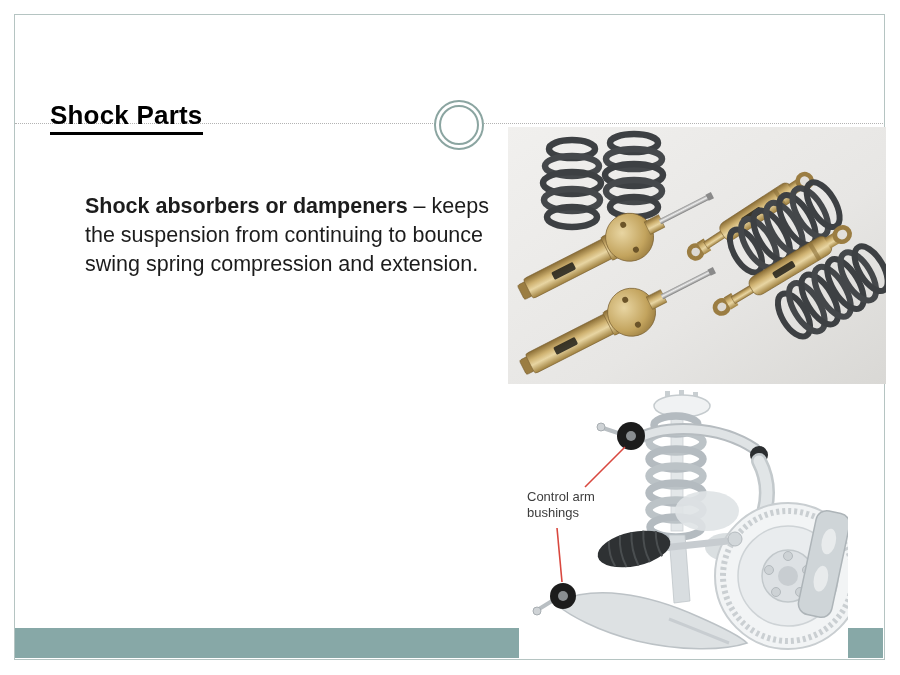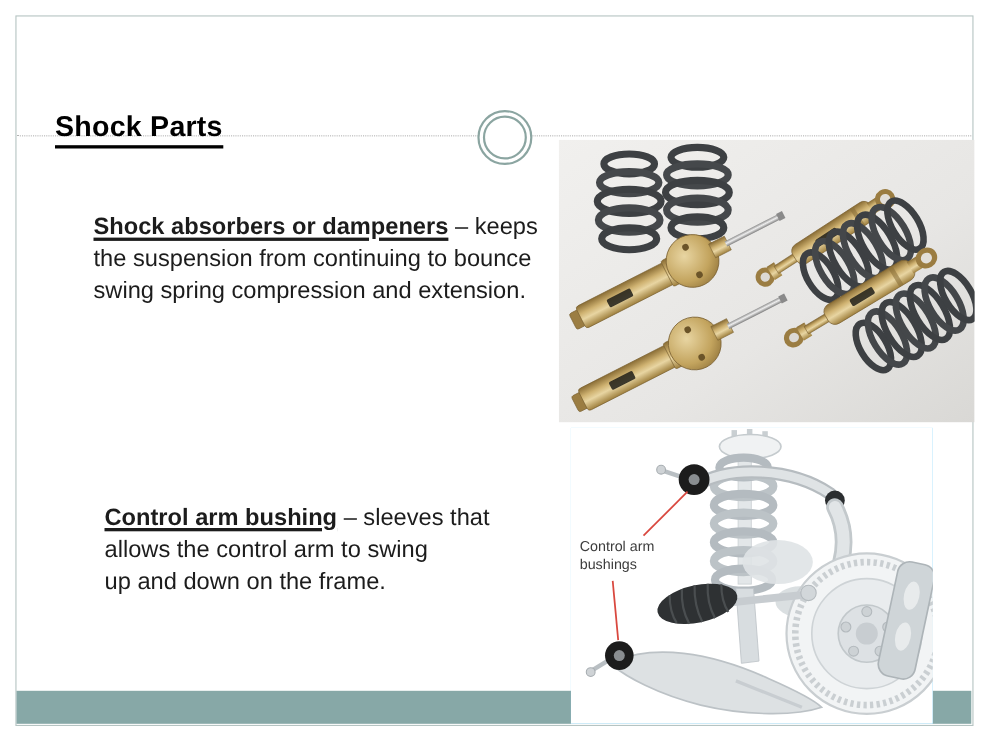--- a/index.html
+++ b/index.html
@@ -14,27 +14,27 @@
            font-size:26px;font-weight:700;color:#000;
            border-bottom:3px solid #000;padding-bottom:1px;letter-spacing:0.2px;}
   .divider{position:absolute;left:15px;top:123px;width:868px;height:0;
            border-top:1px dotted #b3b3b3;z-index:2;}
   .ring-outer{position:absolute;left:434px;top:100px;width:46px;height:46px;
               border:2px solid #8ba5a1;border-radius:50%;background:#fff;z-index:3;}
   .ring-inner{position:absolute;left:3px;top:3px;right:3px;bottom:3px;
               border:2px solid #8ba5a1;border-radius:50%;}
   .para{position:absolute;color:#1c1c1c;font-size:21.5px;line-height:29px;
         white-space:pre-line;z-index:2;}
-  .para .term{font-weight:700;text-decoration:underline;
+  .para .term{font-weight:700;
               text-decoration-thickness:2.5px;text-underline-offset:3px;}
   .para1{left:85px;top:192px;width:450px;}
   .para2{left:95px;top:456px;width:430px;}
   .img1{position:absolute;left:508px;top:127px;width:378px;height:257px;z-index:3;}
   .img2{position:absolute;left:519px;top:389px;width:329px;height:269px;
-        background:#7dd3fc;z-index:4;}
+        background:#3b82f6;z-index:4;}
   .bottombar{position:absolute;left:15px;top:628px;width:868px;height:30px;
              background:#87a8a7;z-index:2;}
   svg{display:block;}
 </style>
 </head>
 <body>
 
 <div class="slide">
 
   <div class="frame"></div>
@@ -44,23 +44,20 @@
   <div class="ring-outer">
     <div class="ring-inner"></div>
   </div>
 
   <div class="heading">Shock Parts</div>
 
   <div class="para para1"><span class="term">Shock absorbers or dampeners</span><span> – keeps
 the suspension from continuing to bounce
 swing spring compression and extension.</span></div>
 
-  <div class="para para2"><span class="term">Control arm bushing</span><span> – sleeves that
-allows the control arm to swing
-up and down on the frame.</span></div>
 
   <div class="bottombar"></div>
 
   <div class="img1">
     <svg width="378" height="257" viewBox="0 0 378 257">
       <defs>
         <linearGradient id="bgG" x1="0" y1="0" x2="1" y2="1">
           <stop offset="0" stop-color="#f1f0ee"></stop>
             <stop offset="0.6" stop-color="#e7e6e4"></stop>
             <stop offset="1" stop-color="#d9d8d5"></stop>

